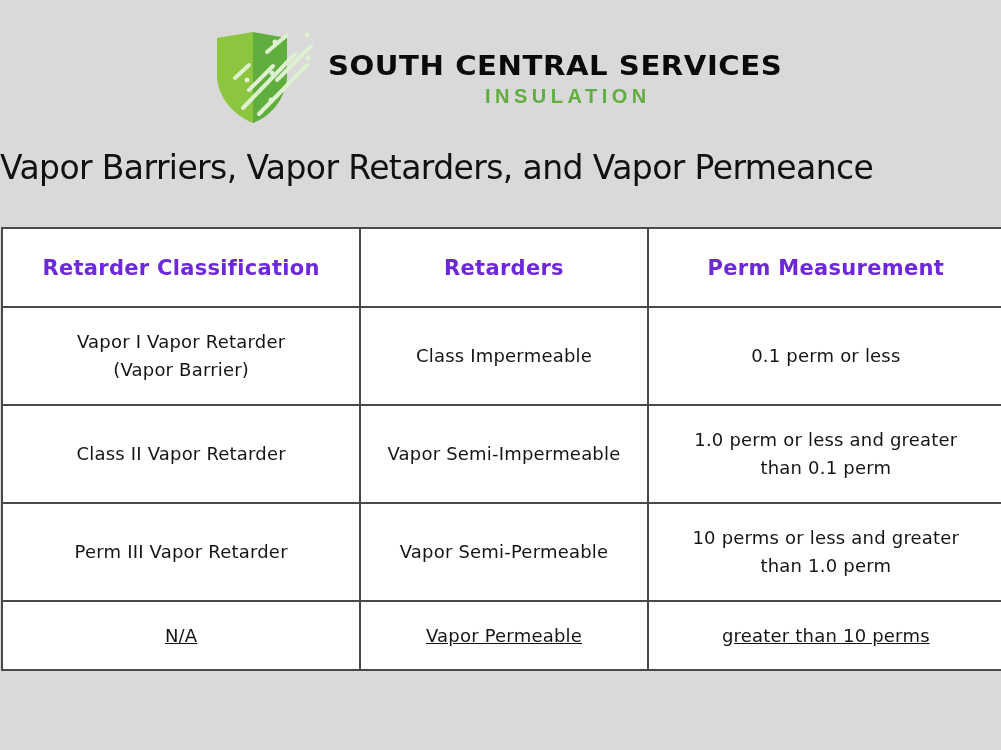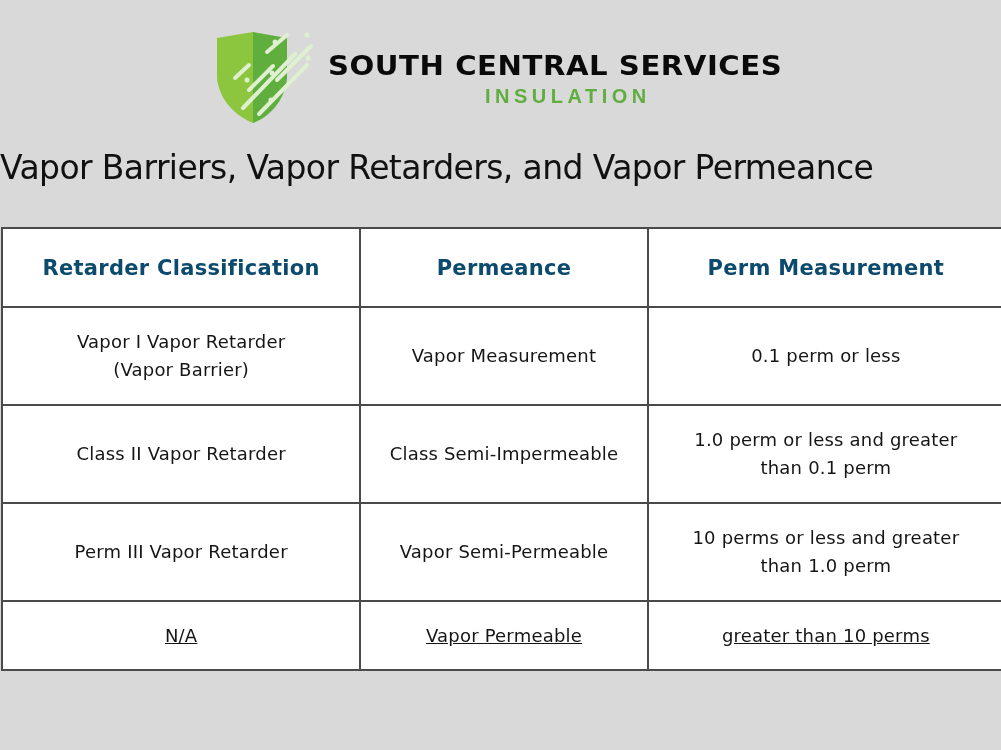--- a/index.html
+++ b/index.html
@@ -26,21 +26,21 @@
   table.grid {
     position:absolute; left:1px; top:227px; width:1004px;
     border-collapse:collapse; background:#fff;
   }
   table.grid td, table.grid th {
     border:2px solid #4a4a4a; text-align:center; vertical-align:middle;
     color:#151515; font-size:18px; line-height:28px; padding:0 10px;
     font-family:"DejaVu Sans", sans-serif; font-weight:normal; letter-spacing:0.2px;
   }
   table.grid th {
-    color:#0c4a6e; font-weight:bold; font-size:21px; height:77px;
+    color:#6d28d9; font-weight:bold; font-size:21px; height:77px;
     font-family:"DejaVu Sans", sans-serif; letter-spacing:0.3px;
   }
   col.c1 { width:359px; } col.c2 { width:288px; } col.c3 { width:357px; }
   tr.r1 td, tr.r2 td, tr.r3 td { height:96px; }
   tr.r4 td { height:67px;text-decoration:underline; }
   .bold { font-weight:normal; }
 </style>
 </head>
 <body>
 
@@ -73,34 +73,34 @@
 
 <table class="grid">
   <colgroup>
       <col class="c1">
       <col class="c2">
       <col class="c3">
     </colgroup>
   <tbody>
       <tr>
     <th>Retarder Classification</th>
-    <th>Permeance</th>
+    <th>Retarders</th>
     <th>Perm Measurement</th>
   </tr>
   <tr class="r1">
     <td>
       <span>Vapor I Vapor Retarder</span><br>
       (<span class="bold">Vapor Barrier</span>)
     </td>
-    <td>Vapor Measurement</td>
+    <td>Class Impermeable</td>
     <td>0.1 perm or less</td>
   </tr>
   <tr class="r2">
     <td>Class II Vapor Retarder</td>
-    <td>Class Semi-Impermeable</td>
+    <td>Vapor Semi-Impermeable</td>
     <td style="padding:0 40px;">1.0 perm or less and greater than 0.1 perm</td>
   </tr>
   <tr class="r3">
     <td>Perm III Vapor Retarder</td>
     <td>Vapor Semi-Permeable</td>
     <td style="padding:0 40px;">10 perms or less and greater than 1.0 perm</td>
   </tr>
   <tr class="r4">
     <td>N/A</td>
     <td>Vapor Permeable</td>

